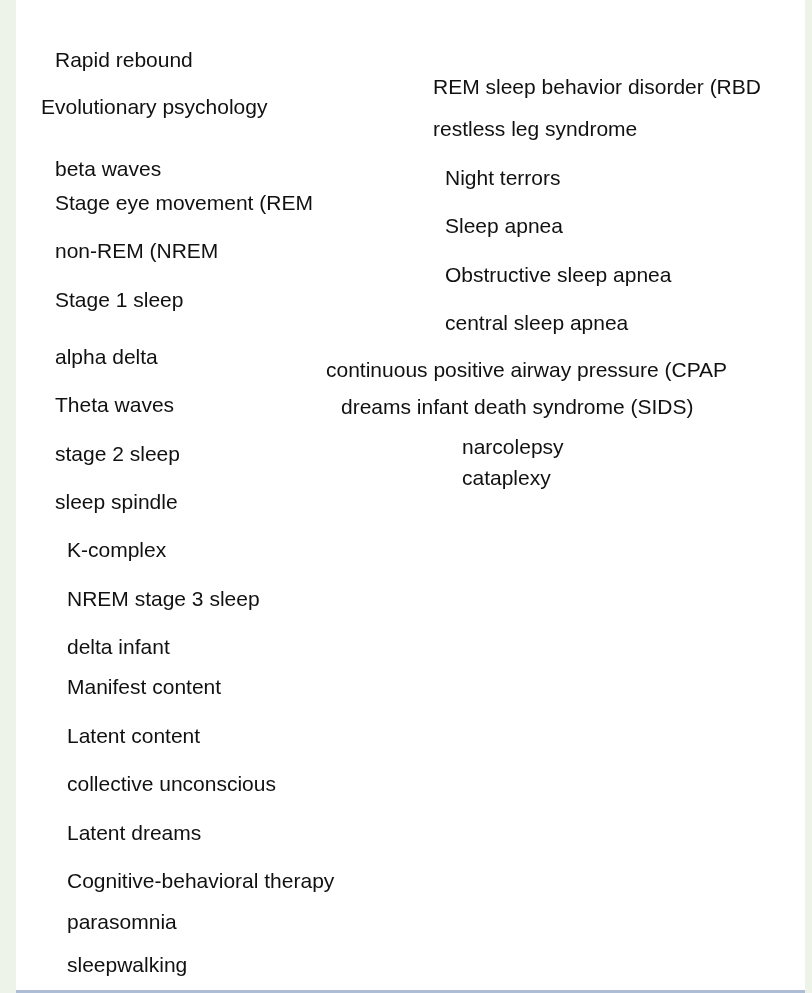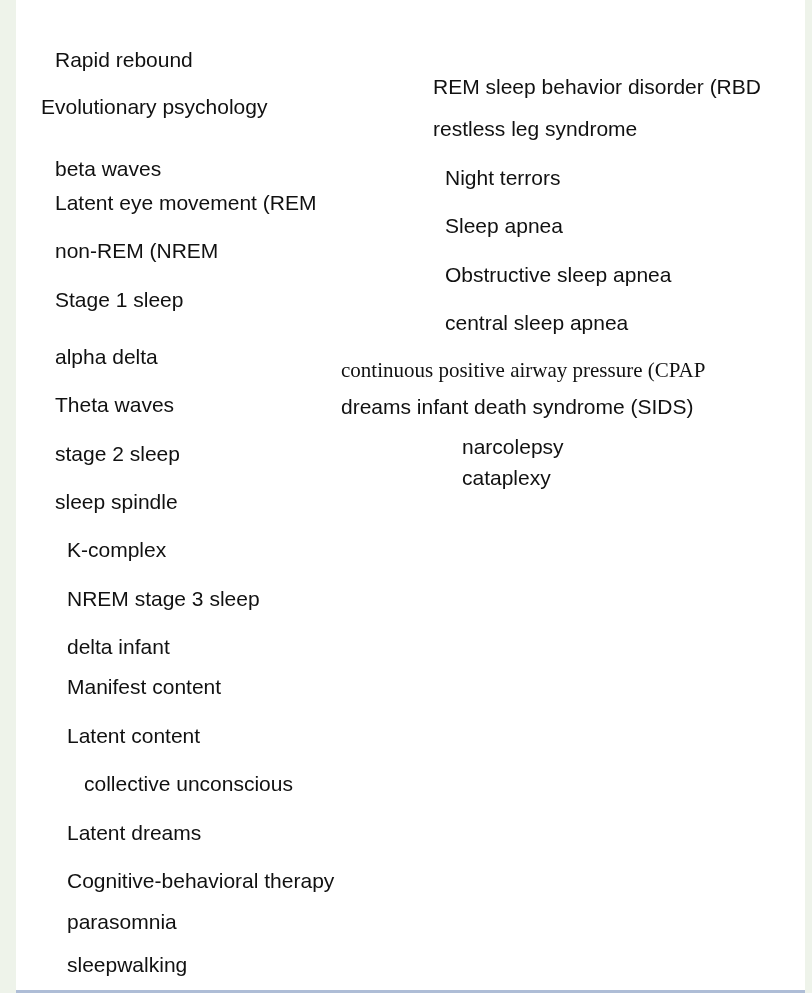--- a/index.html
+++ b/index.html
@@ -34,43 +34,43 @@
   </style>
 </head>
 <body>
 
 <div class="page" id="page"></div>
 
 <div id="left-col">
   <div class="term" style="left: 55px; top: 48px;">Rapid rebound</div>
   <div class="term" style="left: 41px; top: 95px;">Evolutionary psychology</div>
   <div class="term" style="left: 55px; top: 157px;">beta waves</div>
-  <div class="term" style="left: 55px; top: 191px;">Latent eye movement (REM</div>
+  <div class="term" style="left: 55px; top: 191px;">Stage eye movement (REM</div>
   <div class="term" style="left: 55px; top: 239px;">non-REM (NREM</div>
   <div class="term" style="left: 55px; top: 288px;">Stage 1 sleep</div>
   <div class="term" style="left: 55px; top: 345px;">alpha delta</div>
   <div class="term" style="left: 55px; top: 393px;">Theta waves</div>
   <div class="term" style="left: 55px; top: 442px;">stage 2 sleep</div>
   <div class="term" style="left: 55px; top: 490px;">sleep spindle</div>
   <div class="term" style="left: 67px; top: 538px;">K-complex</div>
   <div class="term" style="left: 67px; top: 587px;">NREM stage 3 sleep</div>
   <div class="term" style="left: 67px; top: 635px;">delta infant</div>
   <div class="term" style="left: 67px; top: 675px;">Manifest content</div>
   <div class="term" style="left: 67px; top: 724px;">Latent content</div>
-  <div class="term" style="left: 67px; top: 772px; margin-left: 17px;">collective unconscious</div>
+  <div class="term" style="left: 67px; top: 772px;">collective unconscious</div>
   <div class="term" style="left: 67px; top: 821px;">Latent dreams</div>
   <div class="term" style="left: 67px; top: 869px;">Cognitive-behavioral therapy</div>
   <div class="term" style="left: 67px; top: 910px;">parasomnia</div>
   <div class="term" style="left: 67px; top: 953px;">sleepwalking</div>
 </div>
 
 <div id="right-col">
   <div class="term" style="left: 433px; top: 75px;">REM sleep behavior disorder (RBD</div>
   <div class="term" style="left: 433px; top: 117px;">restless leg syndrome</div>
   <div class="term" style="left: 445px; top: 166px;">Night terrors</div>
   <div class="term" style="left: 445px; top: 214px;">Sleep apnea</div>
   <div class="term" style="left: 445px; top: 263px;">Obstructive sleep apnea</div>
   <div class="term" style="left: 445px; top: 311px;">central sleep apnea</div>
-  <div class="term" style="left: 341px; top: 358px; font-family: Liberation Serif, serif;">continuous positive airway pressure (CPAP</div>
+  <div class="term" style="left: 326px; top: 358px;">continuous positive airway pressure (CPAP</div>
   <div class="term" style="left: 341px; top: 395px;">dreams infant death syndrome (SIDS)</div>
   <div class="term" style="left: 462px; top: 435px;">narcolepsy</div>
   <div class="term" style="left: 462px; top: 466px;">cataplexy</div>
 </div>
 
 </body></html>

